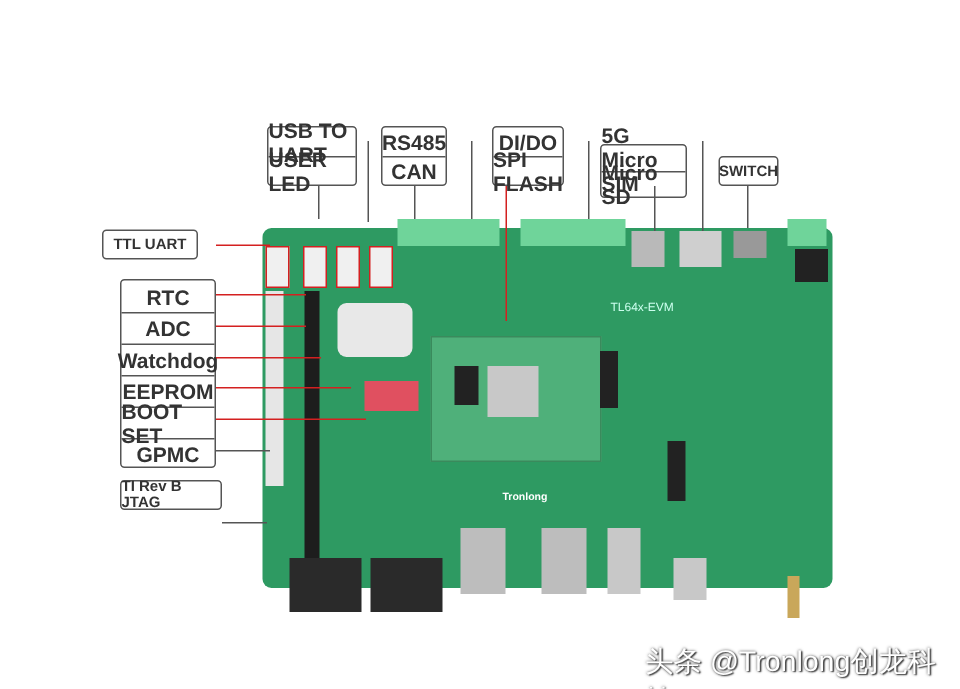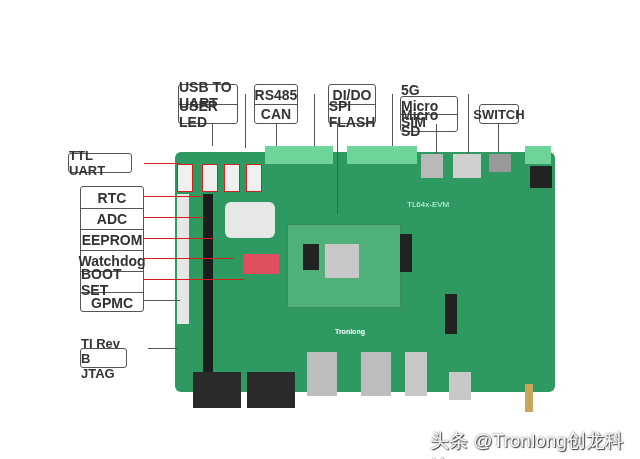--- a/index.html
+++ b/index.html
@@ -1,17 +1,17 @@
 <!DOCTYPE html>
 <html><head>
 <meta charset="utf-8">
 <style>
   html,body{margin:0;padding:0;background:#ffffff;}
   body{width:640px;height:459px;position:relative;overflow:hidden;font-family:"Liberation Sans",sans-serif;}
-  .lbl{position:absolute;border:1px solid #555;border-radius:3px;background:#fff;font-size:13px;font-weight:bold;color:#333;display:flex;align-items:center;justify-content:center;box-sizing:border-box;}
+  .lbl{position:absolute;border:1px solid #555;border-radius:3px;background:#fff;font-size:10px;font-weight:bold;color:#333;display:flex;align-items:center;justify-content:center;box-sizing:border-box;}
   .grp{position:absolute;border:1px solid #555;border-radius:3px;background:#fff;box-sizing:border-box;}
   .grp .cell{height:50%;display:flex;align-items:center;justify-content:center;font-size:14px;font-weight:bold;color:#333;box-sizing:border-box;}
   .grp .cell+.cell{border-top:1px solid #555;}
   .board{position:absolute;left:175px;top:152px;width:380px;height:240px;background:#2e9a62;border-radius:6px;}
   .line{position:absolute;background:#555;}
   .rline{position:absolute;background:#d42020;}
   .comp{position:absolute;}
   .watermark{position:absolute;left:430px;top:428px;font-size:19px;color:#fff;text-shadow:0 0 2px #555,1px 1px 1px #333;}
 </style>
 </head>
@@ -74,26 +74,26 @@
 <div class="grp" style="left:400px;top:96px;width:58px;height:36px;">
   <div class="cell">5G Micro SIM</div>
   <div class="cell">Micro SD</div>
 </div>
 <div class="lbl" style="left:479px;top:104px;width:40px;height:20px;">SWITCH</div>
 
 <div class="lbl" style="left:68px;top:153px;width:64px;height:20px;">TTL UART</div>
 <div class="grp" style="left:80px;top:186px;width:64px;height:126px;">
   <div class="cell" style="height:21px;">RTC</div>
   <div class="cell" style="height:21px;">ADC</div>
+  <div class="cell" style="height:21px;">Watchdog</div>
   <div class="cell" style="height:21px;">EEPROM</div>
-  <div class="cell" style="height:21px;">Watchdog</div>
   <div class="cell" style="height:21px;">BOOT SET</div>
   <div class="cell" style="height:21px;">GPMC</div>
 </div>
-<div class="lbl" style="left:80px;top:348px;width:47px;height:20px;">TI Rev B JTAG</div>
+<div class="lbl" style="left:80px;top:320px;width:68px;height:20px;">TI Rev B JTAG</div>
 
 <div class="rline" style="left:144px;top:163px;width:36px;height:1px;"></div>
 <div class="rline" style="left:144px;top:196px;width:60px;height:1px;"></div>
 <div class="rline" style="left:144px;top:217px;width:60px;height:1px;"></div>
 <div class="rline" style="left:144px;top:238px;width:70px;height:1px;"></div>
 <div class="rline" style="left:144px;top:258px;width:90px;height:1px;"></div>
 <div class="rline" style="left:144px;top:279px;width:100px;height:1px;"></div>
 <div class="line" style="left:144px;top:300px;width:36px;height:1px;"></div>
 <div class="line" style="left:148px;top:348px;width:30px;height:1px;"></div>
 <div class="line" style="left:212px;top:124px;width:1px;height:22px;"></div>

